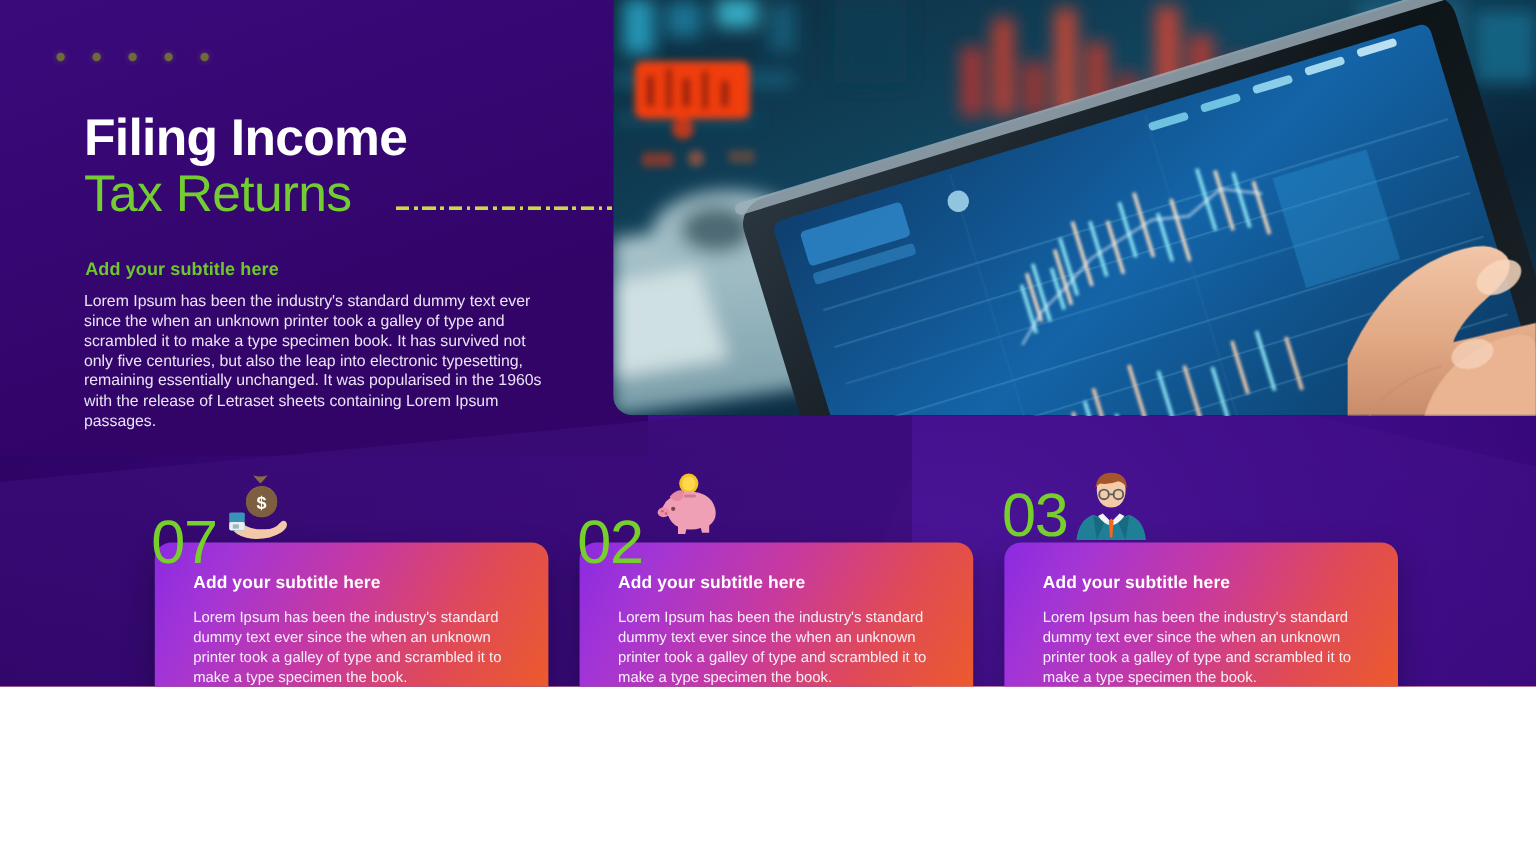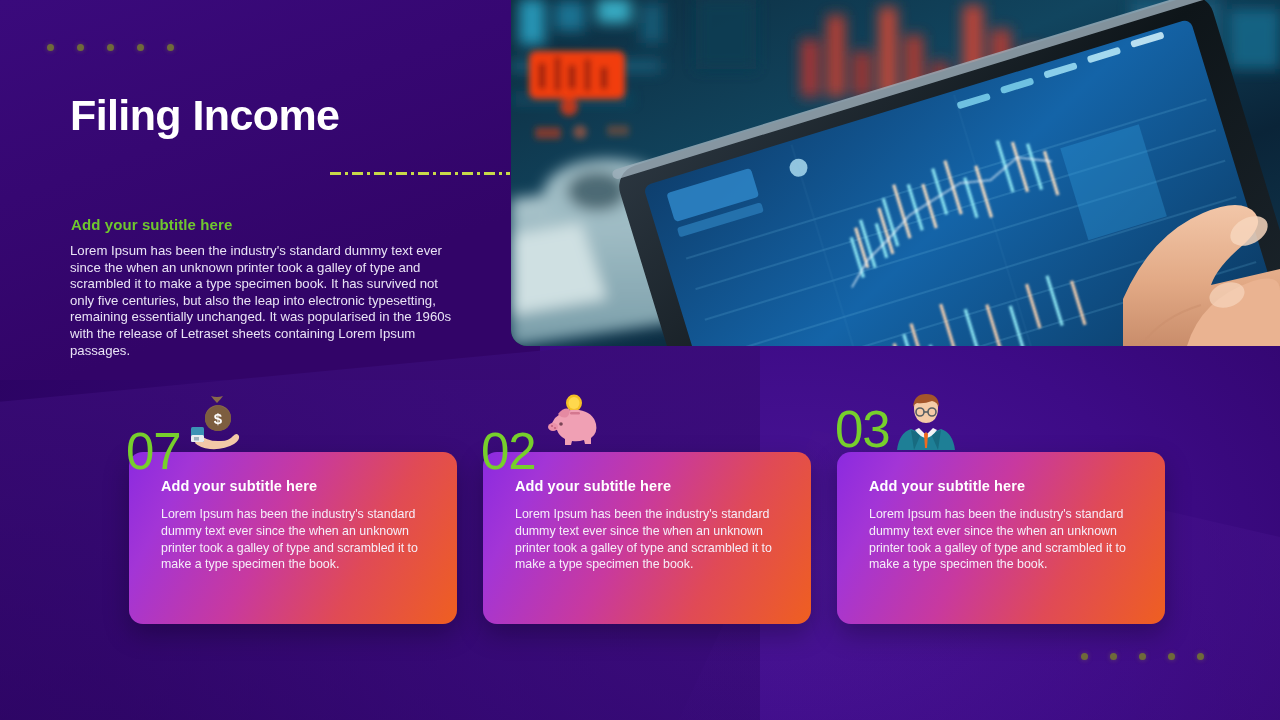--- a/index.html
+++ b/index.html
@@ -5,21 +5,21 @@
   * { margin:0; padding:0; box-sizing:border-box; }
 
   html, body {
     width:1280px; height:720px;
     overflow:hidden;
     font-family:"Liberation Sans", sans-serif;
   }
 
   .slide {
     position:relative;
-    width:1280px; height:720px;
+    width:1280px; height:572px;
     background:#b91c1c;
     overflow:hidden;
   }
 
   
   .bg-base {
     position:absolute; inset:0;
     background:
       radial-gradient(ellipse 900px 620px at 62% 78%, #4a1598 0%, #3d0b86 40%, #2f0469 78%, #2b0362 100%);
   }
@@ -334,20 +334,21 @@
         <path d="M676 347 Q690 300 742 282 Q769 274 769 292 L769 347 Z" fill="#eab391"></path>
         <ellipse cx="738" cy="232" rx="20" ry="13" transform="rotate(-28 738 232)" fill="#f7d6bd" opacity=".85"></ellipse>
         <ellipse cx="716" cy="296" rx="18" ry="12" transform="rotate(-18 716 296)" fill="#f7d6bd" opacity=".7"></ellipse>
         <path d="M630 347 Q650 318 690 306" fill="none" stroke="#c98d6b" stroke-width="2" opacity=".5"></path>
       </g>
     </svg>
   </div>
 
   <div class="headline">
     <div class="line1">Filing Income</div>
+    <div class="line2">Tax Returns</div>
   </div>
   <div class="title-rule"></div>
 
   <div class="subtitle">Add your subtitle here</div>
   <div class="body-copy">Lorem Ipsum has been the industry's standard dummy text ever since the when an unknown printer took a galley of type and scrambled it to make a type specimen book. It has survived not only five centuries, but also the leap into electronic typesetting, remaining essentially unchanged. It was popularised in the 1960s with the release of Letraset sheets containing Lorem Ipsum passages.</div>
 
   <div class="card" id="card-1">
     <div class="card-title">Add your subtitle here</div>
     <div class="card-text">Lorem Ipsum has been the industry's standard dummy text ever since the when an unknown printer took a galley of type and scrambled it to make a type specimen the book.</div>
   </div>

